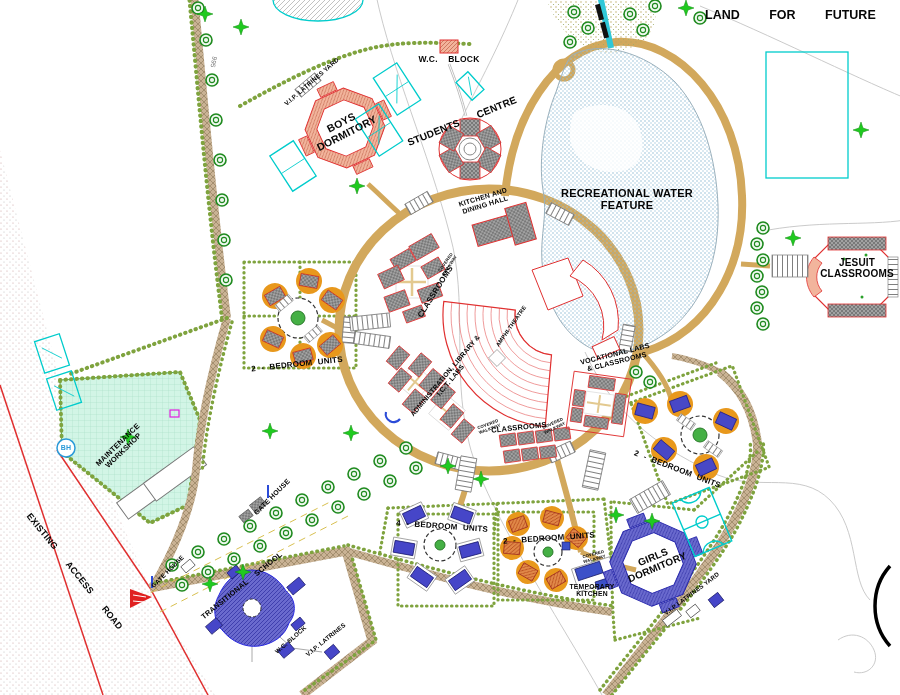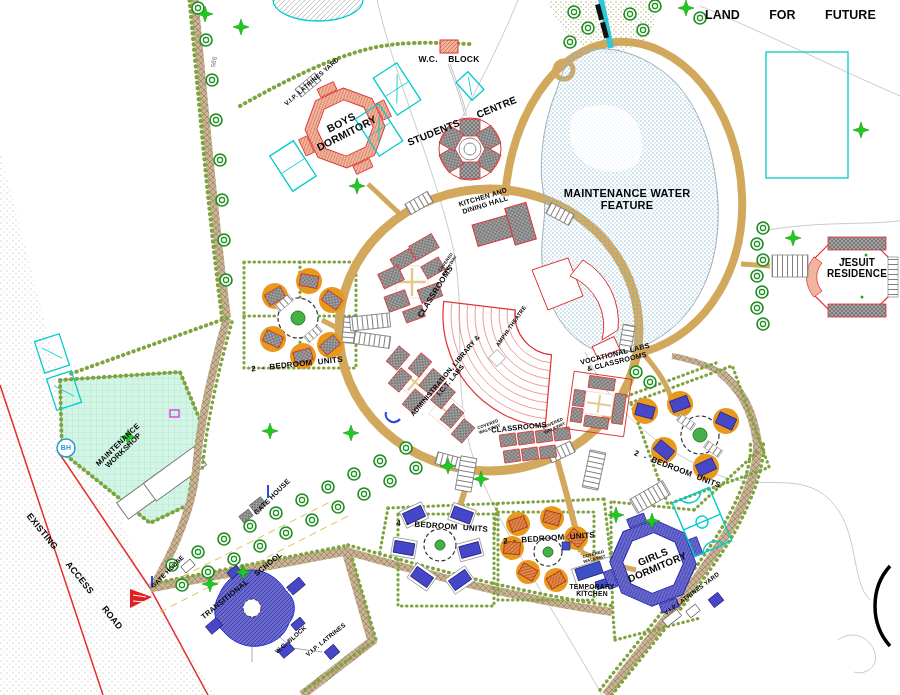--- a/index.html
+++ b/index.html
@@ -644,39 +644,39 @@
 
   <path d="M890,566 C870,588 870,624 890,646" stroke="#000000" stroke-width="3.5" fill="none"></path>
 </svg>
 
   <div class="lbl-left" style="left:705px;top:8px;font-size:12.5px;word-spacing:26px;">LAND FOR FUTURE DE</div>
   <div class="lbl" style="left:449px;top:60px;font-size:8.5px;word-spacing:8px;transform:translate(-50%,-50%);white-space:nowrap;">W.C. BLOCK</div>
   <div class="lbl" style="left:312px;top:82px;font-size:6.3px;transform:translate(-50%,-50%) rotate(-41deg);white-space:nowrap;">V.I.P. LATRINES YARD</div>
   <div class="lbl" style="left:344px;top:128px;font-size:10.5px;transform:translate(-50%,-50%) rotate(-27deg);">BOYS
 DORMITORY</div>
   <div class="lbl" style="left:462px;top:121px;font-size:10px;word-spacing:16px;transform:translate(-50%,-50%) rotate(-22deg);white-space:nowrap;">STUDENTS CENTRE</div>
-  <div class="lbl" style="left:627px;top:199px;font-size:11px;transform:translate(-50%,-50%);">MAINTENANCE WATER
+  <div class="lbl" style="left:627px;top:199px;font-size:11px;transform:translate(-50%,-50%);">RECREATIONAL WATER
 FEATURE</div>
   <div class="lbl" style="left:484px;top:201px;font-size:7px;transform:translate(-50%,-50%) rotate(-17deg);">KITCHEN AND
 DINING HALL</div>
   <div class="lbl" style="left:448px;top:264px;font-size:4.2px;transform:translate(-50%,-50%) rotate(-55deg);">COVERED
 WALKWAY</div>
   <div class="lbl" style="left:436px;top:292px;font-size:8px;transform:translate(-50%,-50%) rotate(-58deg);white-space:nowrap;">CLASSROOMS</div>
   <div class="lbl" style="left:511px;top:326px;font-size:5.6px;transform:translate(-50%,-50%) rotate(-55deg);white-space:nowrap;">AMPHI-THEATRE</div>
   <div class="lbl" style="left:448px;top:378px;font-size:6.8px;transform:translate(-50%,-50%) rotate(-50deg);">ADMINISTRATION, LIBRARY &amp;
 I.C.T. LABS</div>
   <div class="lbl" style="left:489px;top:427px;font-size:4.2px;transform:translate(-50%,-50%) rotate(-20deg);">COVERED
 WALKWAY</div>
   <div class="lbl" style="left:519px;top:428px;font-size:7.5px;transform:translate(-50%,-50%) rotate(-6deg);white-space:nowrap;">CLASSROOMS</div>
   <div class="lbl" style="left:554px;top:426px;font-size:4.2px;transform:translate(-50%,-50%) rotate(-25deg);">COVERED
 WALKWAY</div>
   <div class="lbl" style="left:616px;top:358px;font-size:7.2px;transform:translate(-50%,-50%) rotate(-14deg);">VOCATIONAL LABS
 &amp; CLASSROOMS</div>
   <div class="lbl" style="left:857px;top:268px;font-size:10px;transform:translate(-50%,-50%);">JESUIT
-RESIDENCE</div>
+CLASSROOMS</div>
   <div class="lbl" style="left:297px;top:365px;font-size:8px;word-spacing:3px;transform:translate(-50%,-50%) rotate(-6deg);white-space:nowrap;">2 - BEDROOM UNITS</div>
   <div class="lbl" style="left:677px;top:470px;font-size:8px;word-spacing:3px;transform:translate(-50%,-50%) rotate(21deg);white-space:nowrap;">2 - BEDROOM UNITS</div>
   <div class="lbl" style="left:442px;top:527px;font-size:8px;word-spacing:3px;transform:translate(-50%,-50%) rotate(4deg);white-space:nowrap;">4 - BEDROOM UNITS</div>
   <div class="lbl" style="left:549px;top:539px;font-size:8px;word-spacing:3px;transform:translate(-50%,-50%) rotate(-4deg);white-space:nowrap;">2 - BEDROOM UNITS</div>
   <div class="lbl" style="left:594px;top:557px;font-size:4.2px;transform:translate(-50%,-50%) rotate(-15deg);">COVERED
 WALKWAY</div>
   <div class="lbl" style="left:592px;top:590px;font-size:6.8px;transform:translate(-50%,-50%);">TEMPORARY
 KITCHEN</div>
   <div class="lbl" style="left:655px;top:562px;font-size:10px;transform:translate(-50%,-50%) rotate(-23deg);">GIRLS
 DORMITORY</div>

